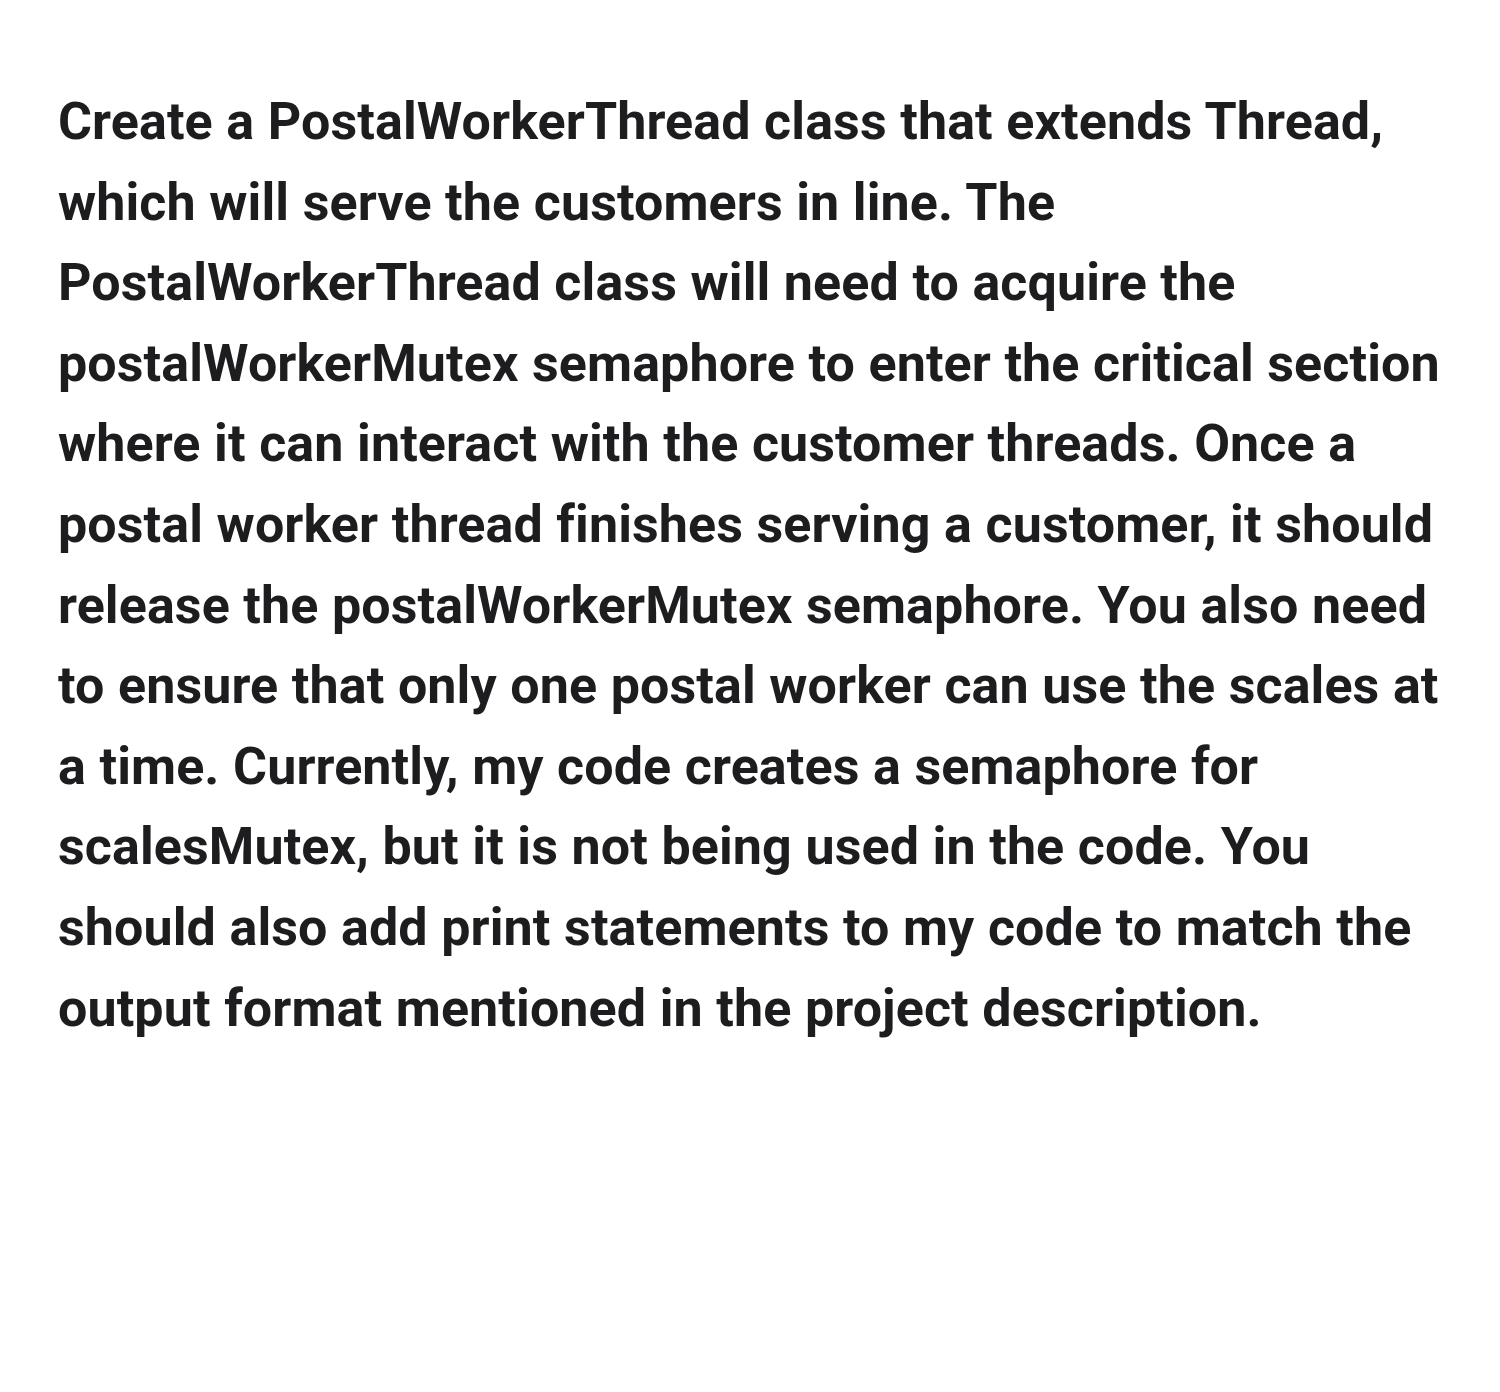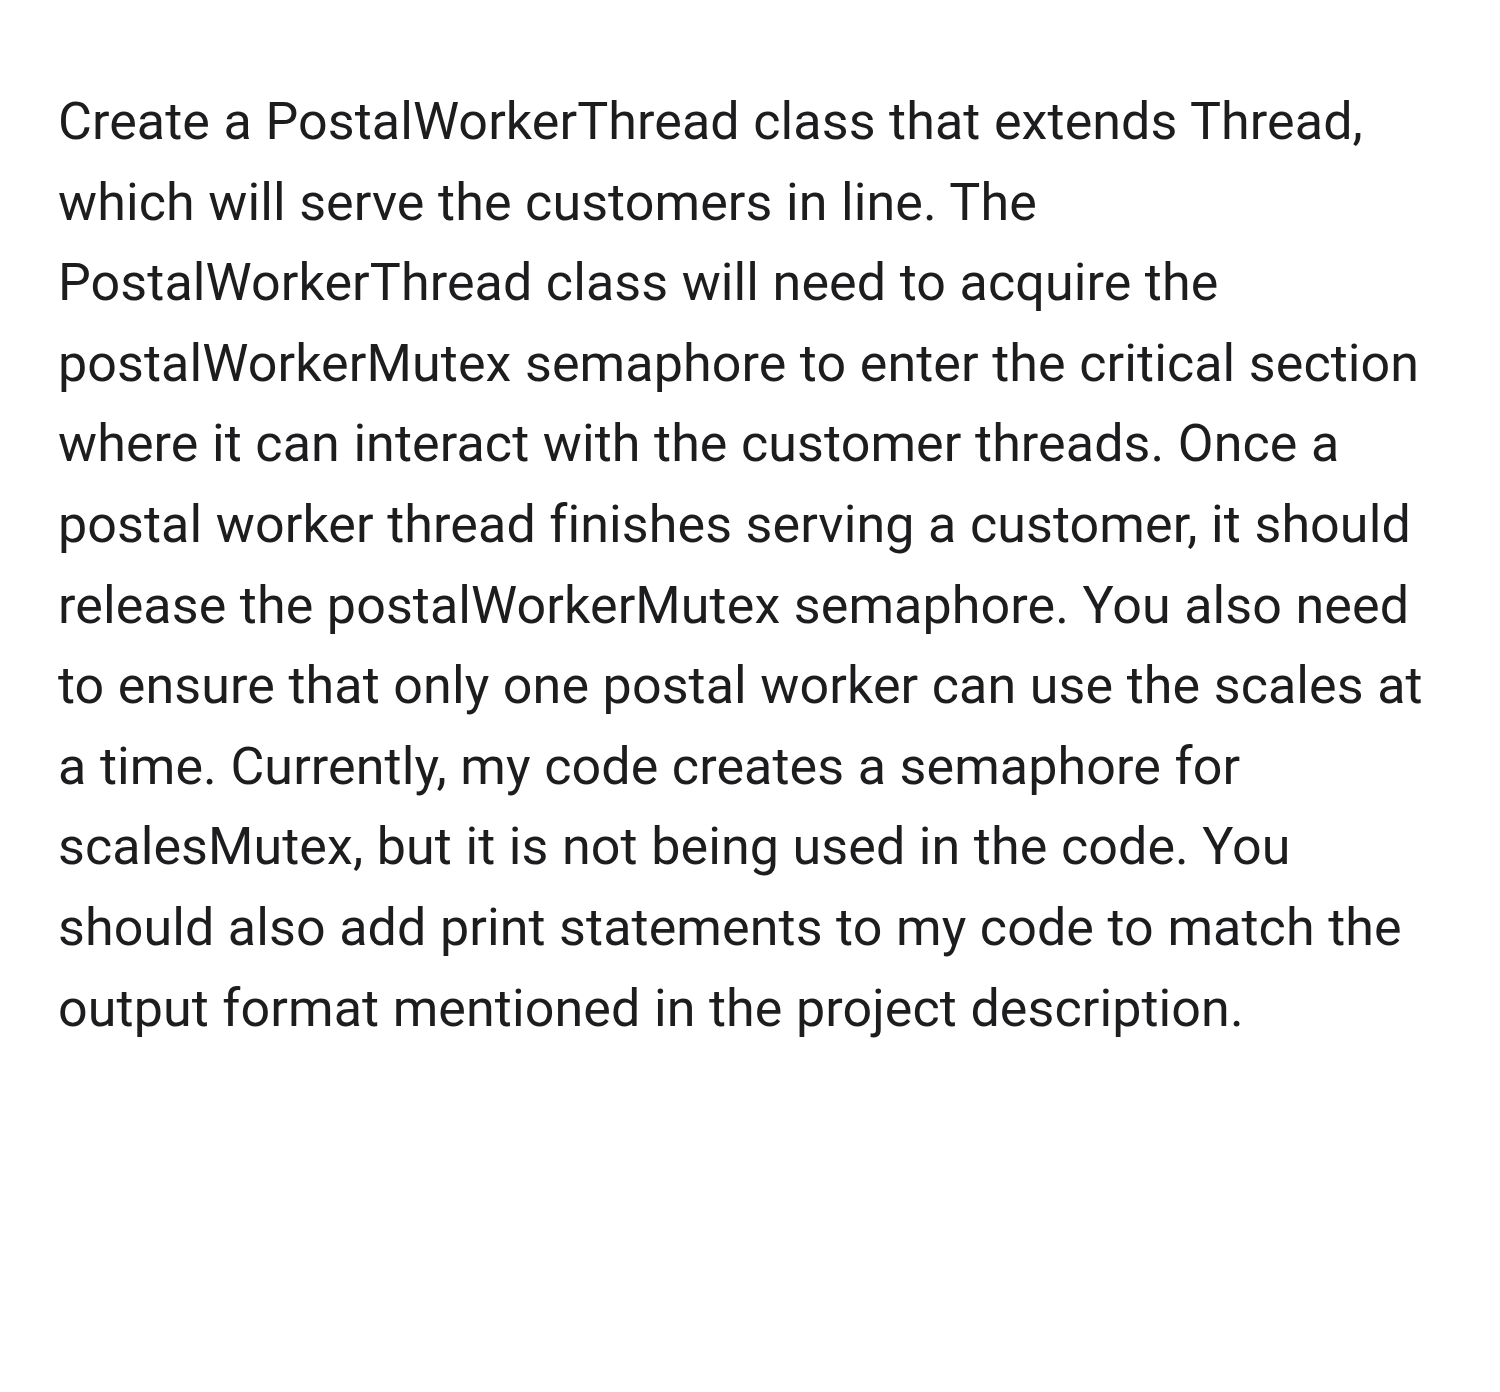--- a/index.html
+++ b/index.html
@@ -19,21 +19,21 @@
       height: 1392px;
       padding: 82px 58px 82px 58px;
       display: flex;
       align-items: flex-start;
     }
     .body-text {
       font-size: 52px;
       line-height: 1.55;
       color: #1d1d1f;
       letter-spacing: 0.1px;
-      font-weight: 400;
+      font-weight: 700;
       word-spacing: 0.5px;
     }
   </style>
 </head>
 <body>
 
 <div class="page">
   <p class="body-text">Create a PostalWorkerThread class that extends Thread, which will serve the customers in line. The PostalWorkerThread class will need to acquire the postalWorkerMutex semaphore to enter the critical section where it can interact with the customer threads. Once a postal worker thread finishes serving a customer, it should release the postalWorkerMutex semaphore. You also need to ensure that only one postal worker can use the scales at a time. Currently, my code creates a semaphore for scalesMutex, but it is not being used in the code. You should also add print statements to my code to match the output format mentioned in the project description.</p>
 </div>
 

